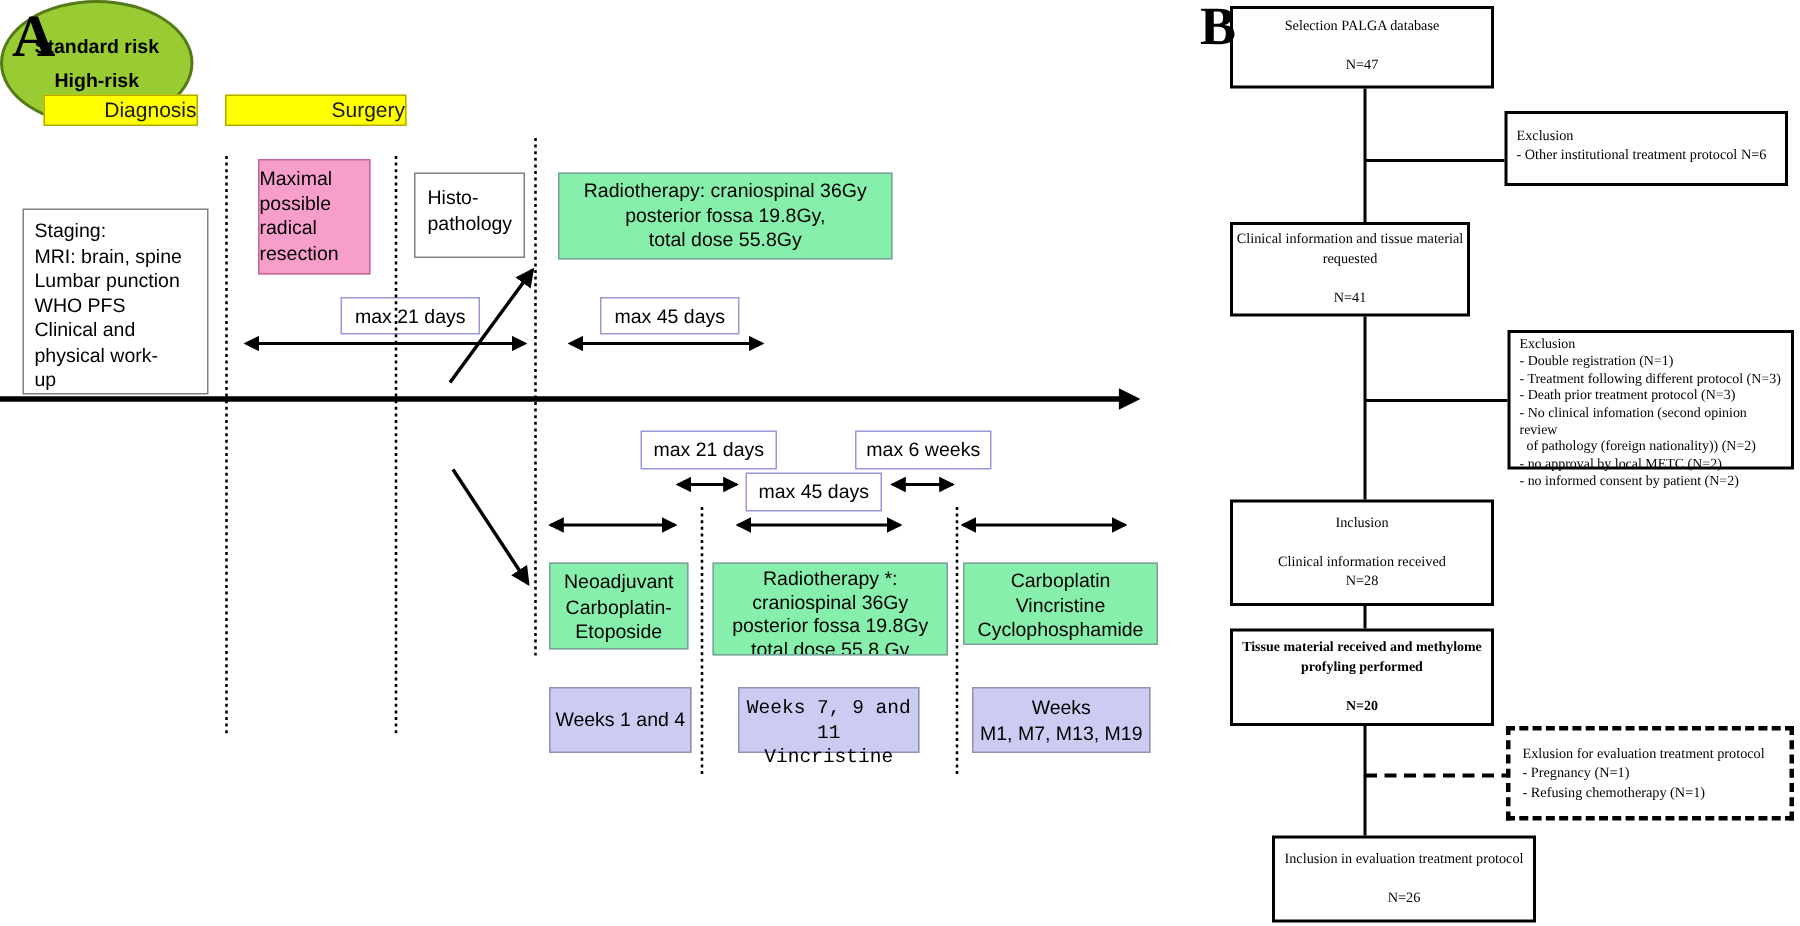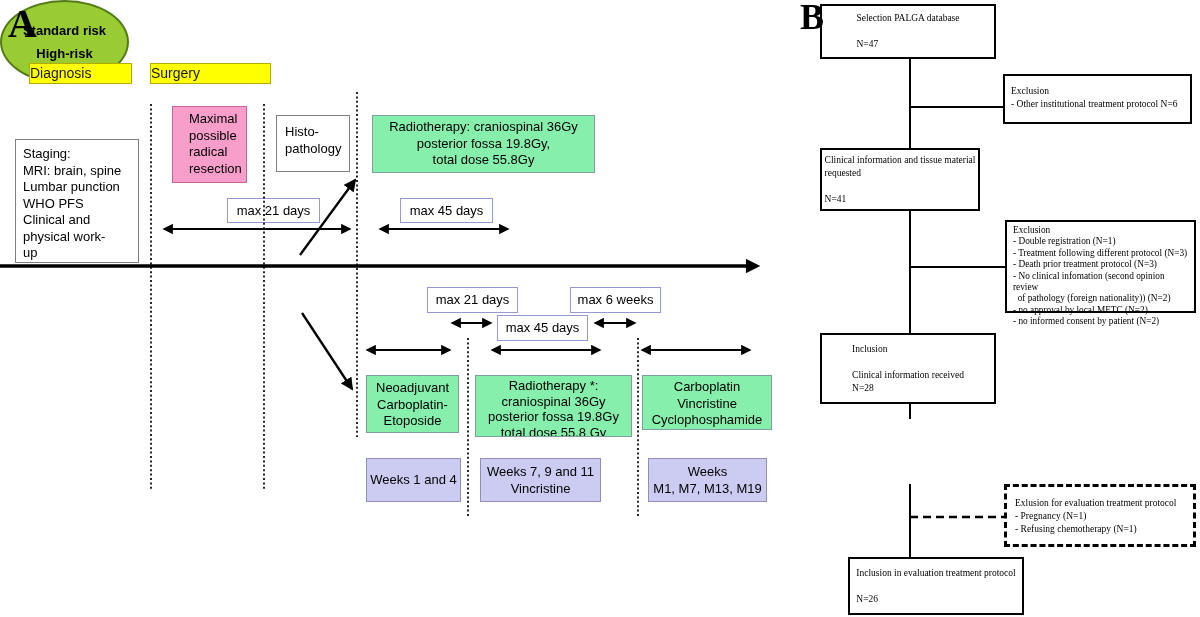--- a/index.html
+++ b/index.html
@@ -4,60 +4,60 @@
 <style>
   html,body{margin:0;padding:0;background:#fff;}
   #fig{position:relative;width:1200px;height:617px;background:#fff;overflow:hidden;
        font-family:"Liberation Sans",sans-serif;color:#000;}
   .panel-label{position:absolute;font-family:"Liberation Serif",serif;font-weight:bold;z-index:4;}
   #labelA{left:8px;top:0px;font-size:40px;}
   #labelB{left:800px;top:-4px;font-size:36px;}
 
   .abox{position:absolute;box-sizing:border-box;z-index:2;font-size:13px;line-height:16.5px;
         white-space:pre-line;}
-  .hdr{background:#ffff00;border:1px solid #b3ab00;text-align:left;font-size:14px;
+  .hdr{background:#ffff00;border:1px solid #b3ab00;text-align:right;font-size:14px;
        line-height:19px;height:21px;color:#1a1a1a;}
   #hdr-diagnosis{left:29px;top:63px;width:103px;}
   #hdr-surgery{left:150px;top:63px;width:121px;}
   #hdr-treatment{left:475px;top:63px;width:203px;}
 
   #staging{left:15px;top:139px;width:124px;height:124px;background:#fff;border:1px solid #808080;
            padding:6px 2px 0 7px;overflow:hidden;}
   #resection{left:172px;top:106px;width:75px;height:77px;background:#f79fca;border:1px solid #c8649c;
-             padding:4px 0 0 16px;}
+             padding:4px 0 0 0;}
   #histo{left:276px;top:115px;width:74px;height:57px;background:#fff;border:1px solid #808080;
          padding:8px 0 0 8px;}
   .teal{background:#86efac;border:1px solid #7f9f9f;text-align:center;}
   #rt-top{left:372px;top:115px;width:223px;height:58px;padding-top:3px;}
   #neoadj{left:366px;top:375px;width:93px;height:58px;padding-top:4px;}
   #rt-bot{left:475px;top:375px;width:157px;height:62px;padding-top:2px;line-height:15.5px;overflow:hidden;}
   #maint{left:642px;top:375px;width:130px;height:55px;padding-top:3px;}
 
   .weeks{background:#ccccf3;border:1px solid #8f8fb8;text-align:center;}
   #weeks1{left:366px;top:458px;width:95px;height:44px;line-height:42px;}
-  #weeks2{left:480px;top:458px;width:121px;height:44px;padding-top:5px;}
+  #weeks2{left:492px;top:458px;width:121px;height:44px;padding-top:5px;font-family:Liberation Mono, monospace;}
   #weeks3{left:648px;top:458px;width:119px;height:44px;padding-top:5px;}
 
   .interval{background:#fff;border:1px solid #9898d8;text-align:center;font-size:13px;}
   #max21top{left:227px;top:198px;width:93px;height:25px;line-height:23px;}
   #max45top{left:400px;top:198px;width:93px;height:25px;line-height:23px;}
   #max21bot{left:427px;top:287px;width:91px;height:26px;line-height:24px;}
   #max6wk{left:570px;top:287px;width:91px;height:26px;line-height:24px;}
   #max45bot{left:497px;top:315px;width:91px;height:26px;line-height:24px;}
 
   #ellipse{left:213px;top:238px;width:125px;height:80px;background:#99cb33;border:2px solid #547a17;
            border-radius:50%;z-index:6;display:flex;flex-direction:column;align-items:center;
            justify-content:center;row-gap:9px;font-weight:bold;font-size:13px;line-height:14px;
            text-align:center;}
 
   svg#lines{position:absolute;left:0;top:0;z-index:5;pointer-events:none;}
 
   .bbox{position:absolute;box-sizing:border-box;border:2px solid #000;background:#fff;z-index:2;
         font-family:"Liberation Serif",serif;font-size:9.5px;line-height:13px;color:#000;}
-  .bcenter{display:flex;align-items:center;justify-content:center;white-space:pre-line;}
+  .bcenter{display:flex;align-items:center;justify-content:center;text-align:center;white-space:pre-line;}
   .bleft{white-space:pre-wrap;text-align:left;}
   #b-palga{left:820px;top:4px;width:176px;height:55px;}
   #b-excl1{left:1003px;top:74px;width:189px;height:50px;padding:9px 5px 0 6px;}
   #b-request{left:820px;top:148px;width:160px;height:63px;}
   #b-excl2{left:1005px;top:220px;width:191px;height:93px;padding:3px 3px 0 6px;font-size:9.3px;line-height:11.4px;}
   #b-inclrec{left:820px;top:333px;width:176px;height:71px;}
   #b-tissue{left:820px;top:419px;width:176px;height:65px;font-weight:bold;font-size:9.3px;}
   #b-excl3{left:1004px;top:484px;width:192px;height:63px;border:3px dashed #000;padding:10px 4px 0 8px;}
   #b-inclev{left:820px;top:557px;width:176px;height:58px;margin-left:28px;}
 </style>
@@ -178,20 +178,24 @@
 - Treatment following different protocol (N=3)
 - Death prior treatment protocol (N=3)
 - No clinical infomation (second opinion review
   of pathology (foreign nationality)) (N=2)
 - no approval by local METC (N=2)
 - no informed consent by patient (N=2)</div>
   <div id="b-inclrec" class="bbox bcenter">Inclusion
 
 Clinical information received
 N=28</div>
+  <div id="b-tissue" class="bbox bcenter">Tissue material received and methylome
+profyling performed
+
+N=20</div>
   <div id="b-excl3" class="bbox bleft">Exlusion for evaluation treatment protocol
 - Pregnancy (N=1)
 - Refusing chemotherapy (N=1)</div>
   <div id="b-inclev" class="bbox bcenter">Inclusion in evaluation treatment protocol
 
 N=26</div>
 
 </div>
 
 </body></html>

